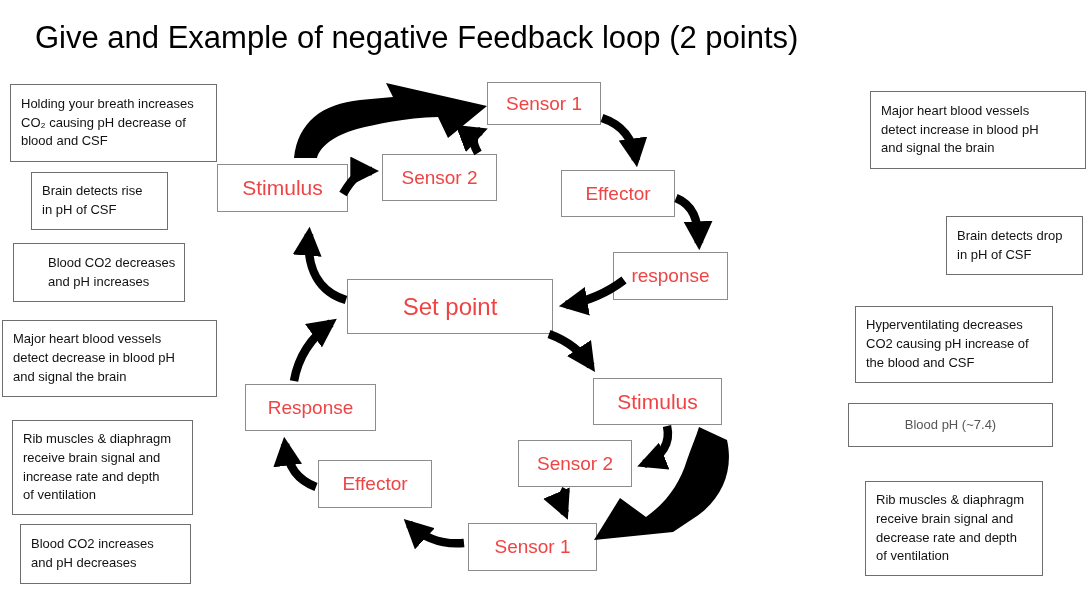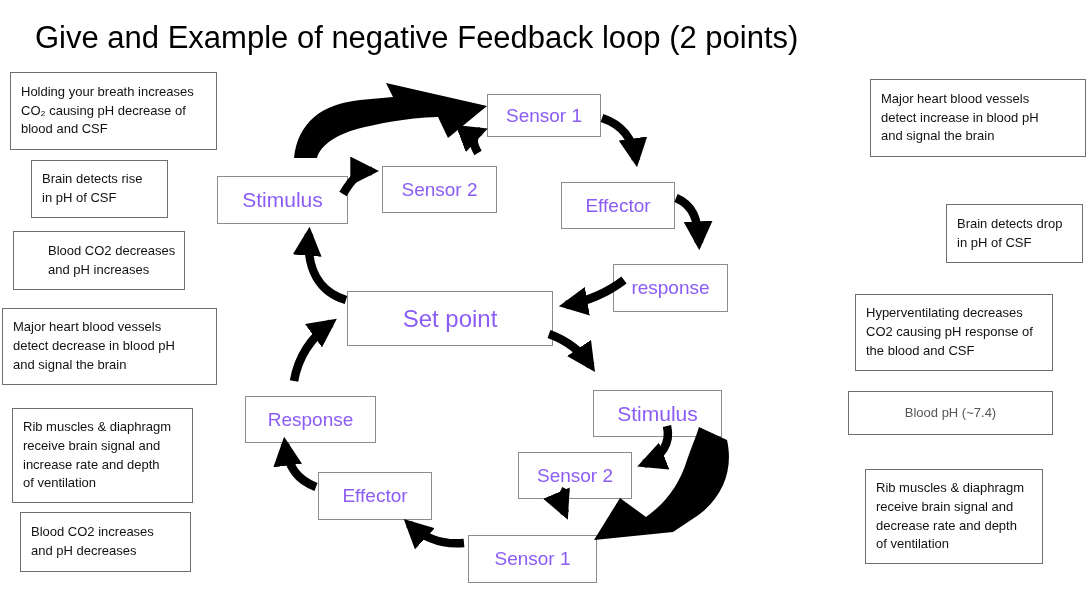--- a/index.html
+++ b/index.html
@@ -1,25 +1,25 @@
 <!DOCTYPE html>
 <html><head>
 <meta charset="utf-8">
 <style>
   html,body{margin:0;padding:0;background:#fff;}
   .stage{position:relative;width:1088px;height:600px;background:#ffffff;
          font-family:"Liberation Sans",sans-serif;overflow:hidden;}
   .title{position:absolute;left:35px;top:20px;font-size:31px;color:#000;white-space:nowrap;}
   .note{position:absolute;box-sizing:border-box;background:#fff;border:1.5px solid #6e6e6e;
         display:flex;align-items:center;padding:6px 8px 6px 10px;
-        font-size:13px;line-height:1.45;color:#121212;white-space:pre-line;z-index:1;}
+        font-size:13px;line-height:1.45;color:#121212;white-space:pre-line;z-index:1;margin-top:12px;}
   .note.muted{justify-content:center;text-align:center;color:#565656;padding:16px;}
   .node{position:absolute;box-sizing:border-box;background:#fff;border:1.5px solid #8c8c8c;
         display:flex;align-items:center;justify-content:center;
-        font-size:19px;color:#8b5cf6;z-index:1;white-space:nowrap;margin-top:12px;}
+        font-size:19px;color:#ef4444;z-index:1;white-space:nowrap;}
   .node.med{font-size:21px;}
   .node.big{font-size:24px;}
   svg.arrows{position:absolute;left:0;top:0;z-index:2;pointer-events:none;}
   svg.arrows .arrow{stroke:#000;stroke-width:8.5;fill:none;}
   svg.arrows .swoosh{fill:#000;stroke:none;}
 </style>
 </head>
 <body>
 
 <div class="stage">
@@ -42,21 +42,21 @@
 of ventilation</div>
   <div class="note" style="left:20px;top:512px;width:171px;height:60px;">Blood CO2 increases
 and pH decreases</div>
 
   <div class="note" style="left:870px;top:79px;width:216px;height:78px;">Major heart blood vessels
 detect increase in blood pH
 and signal the brain</div>
   <div class="note" style="left:946px;top:204px;width:137px;height:59px;">Brain detects drop
 in pH of CSF</div>
   <div class="note" style="left:855px;top:294px;width:198px;height:77px;">Hyperventilating decreases
-CO2 causing pH response of
+CO2 causing pH increase of
 the blood and CSF</div>
   <div class="note muted" style="left:848px;top:391px;width:205px;height:44px;">Blood pH (~7.4)</div>
   <div class="note" style="left:865px;top:469px;width:178px;height:95px;">Rib muscles &amp; diaphragm
 receive brain signal and
 decrease rate and depth
 of ventilation</div>
 
   <div class="node" style="left:487px;top:82px;width:114px;height:43px;">Sensor 1</div>
   <div class="node" style="left:382px;top:154px;width:115px;height:47px;">Sensor 2</div>
   <div class="node med" style="left:217px;top:164px;width:131px;height:48px;">Stimulus</div>

